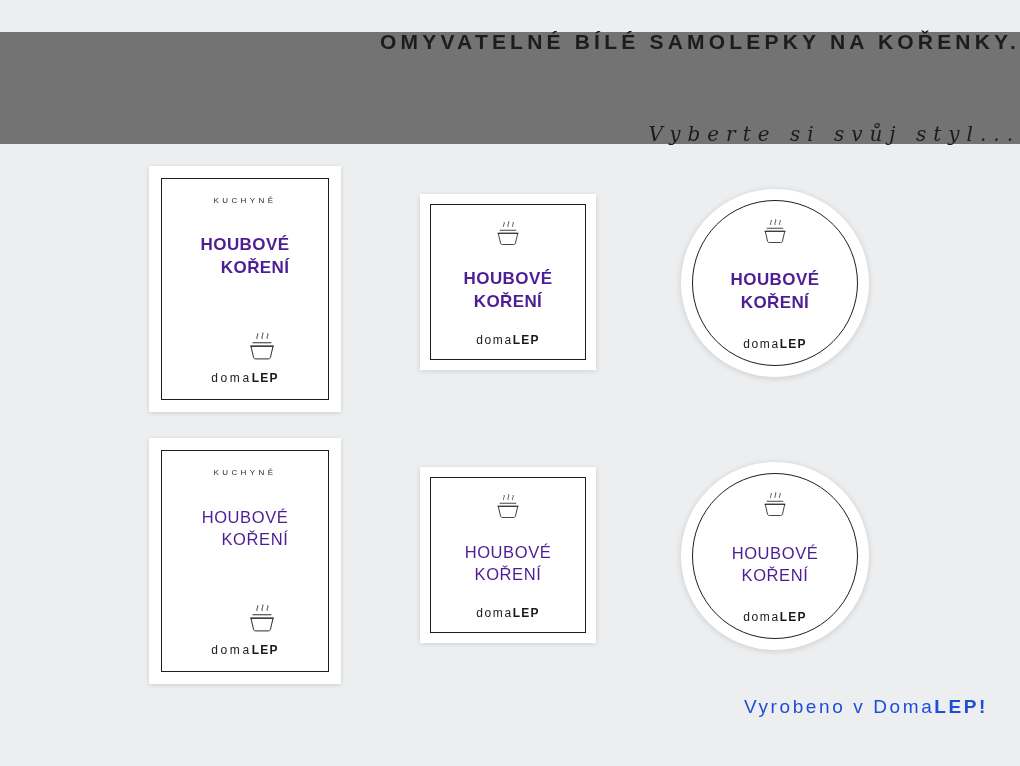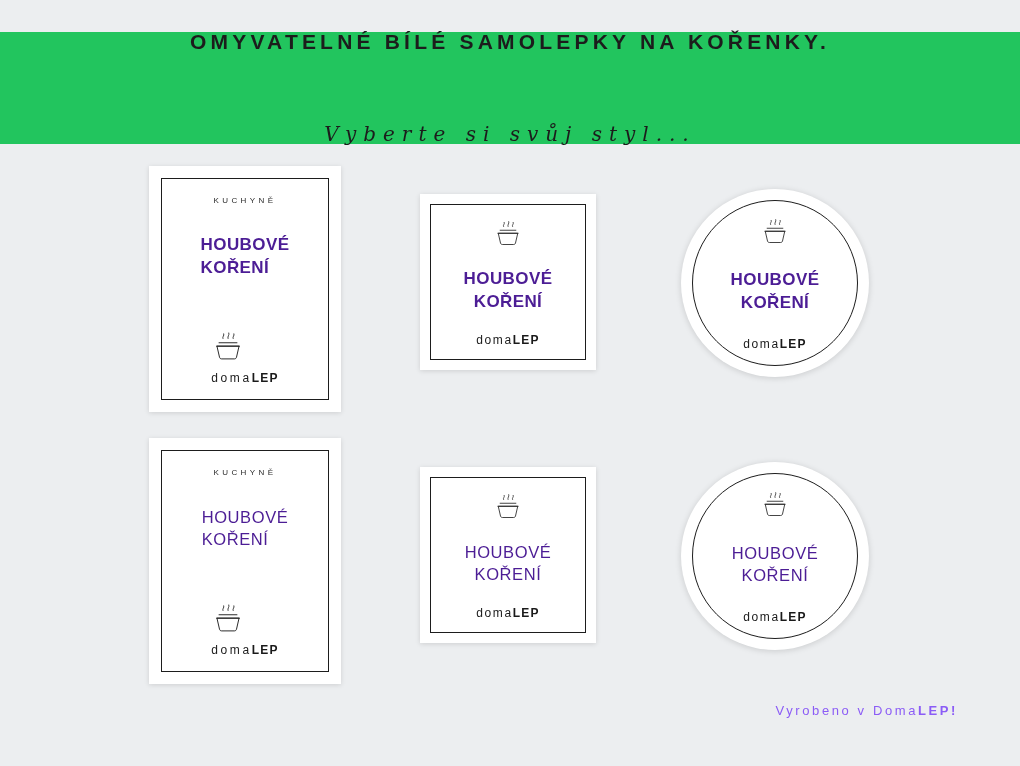--- a/index.html
+++ b/index.html
@@ -16,24 +16,24 @@
     position: relative;
   }
 
   
   .header-band {
     position: absolute;
     left: 0;
     top: 32px;
     width: 1020px;
     height: 112px;
-    background: #22c55e;
-    display: flex;
-    flex-direction: column;
-    align-items: center;
+    background: #737373;
+    display: flex;
+    flex-direction: column;
+    align-items: flex-end;
     justify-content: center;
     gap: 46px;
   }
   .header-title {
     font-family: "Liberation Sans", sans-serif;
     font-weight: bold;
     font-size: 21px;
     letter-spacing: 4.2px;
     color: #1c1c1c;
     text-align: center;
@@ -170,32 +170,32 @@
     flex-direction: column;
     align-items: center;
     justify-content: center;
   }
   .pot-wrap svg { display: block; }
 
   
   .grp-top, .grp-bottom, .grp-mid {
     display: flex;
     flex-direction: column;
-    align-items: flex-start;
+    align-items: flex-end;
   }
 
   
   .footer {
     position: absolute;
-    right: 62px;
+    right: 32px;
     bottom: 48px;
     font-family: "Liberation Sans", sans-serif;
-    font-size: 13px;
+    font-size: 19px;
     letter-spacing: 2.6px;
-    color: #8b5cf6;
+    color: #1d4ed8;
     white-space: nowrap;
   }
   .footer .f-bold { font-weight: bold; }
 </style>
 </head>
 <body>
 
 <div class="header-band">
   <div class="header-title">OMYVATELNÉ BÍLÉ SAMOLEPKY NA KOŘENKY.</div>
   <div class="header-sub">Vyberte si svůj styl...</div>

